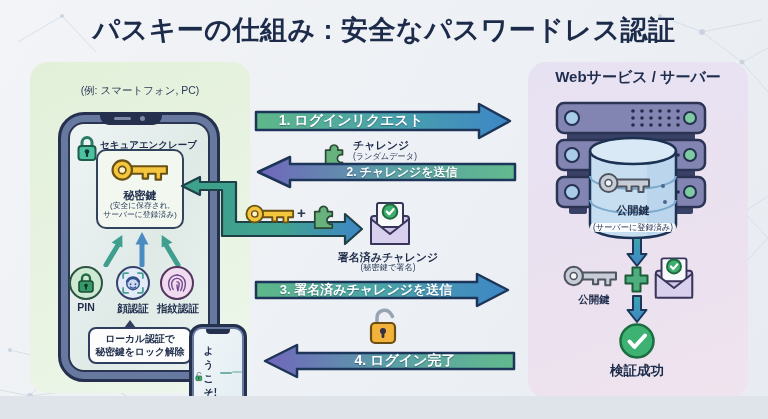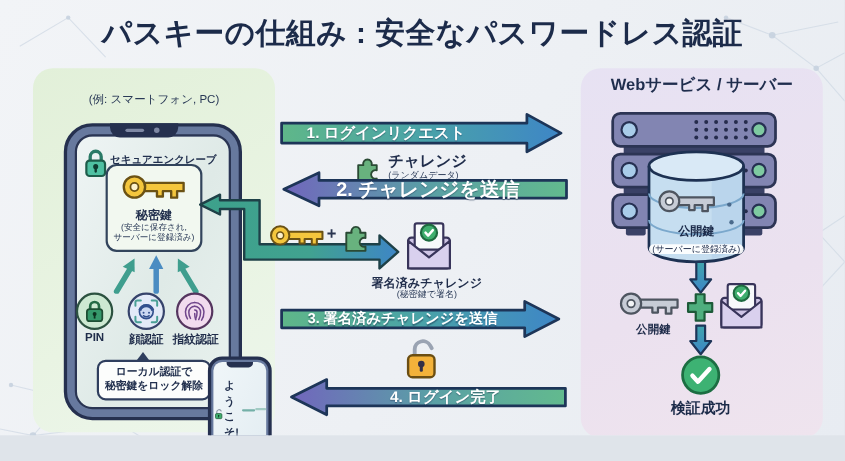--- a/index.html
+++ b/index.html
@@ -43,21 +43,21 @@
   .sphone{left:189px;top:324px;width:58px;height:93px;background:#67799e;border:3px solid #25304f;border-radius:13px;}
   .sscreen{left:194px;top:329px;width:48px;height:83px;border-radius:8px;background:linear-gradient(115deg,#f0f6f9,#e3edf2);
      display:flex;flex-direction:row;align-items:center;}
   .snotch{left:206px;top:329px;width:24px;height:5px;background:#25304f;border-radius:0 0 4px 4px;}
   .welcome{font-size:10px;font-weight:bold;color:#22304e;margin-top:2px;}
   .uline1{width:34px;height:2.5px;background:#74b0a8;border-radius:2px;margin-top:5px;}
   .uline2{width:26px;height:2.5px;background:#a2cbc4;border-radius:2px;margin-top:3px;}
   
   .flowlabel{color:#ffffff;font-weight:bold;text-shadow:0 1px 1px rgba(20,40,70,.45);
      display:flex;align-items:center;justify-content:center;}
-  .challenge-label{font-size:14px;font-weight:bold;color:#1f2c4a;line-height:1.1;}
+  .challenge-label{font-size:11px;font-weight:bold;color:#1f2c4a;line-height:1.1;font-family:Liberation Serif, serif;}
   .challenge-note{font-size:8.2px;color:#2a3a57;}
   .plus-txt{font-size:15px;font-weight:bold;color:#2a3550;}
   .sig-label{font-size:11px;font-weight:bold;color:#1f2c4a;}
   .sig-note{font-size:8.2px;color:#2a3a57;}
   
   .pk-label{font-size:11px;font-weight:bold;color:#1c2b4a;}
   .pk-note span{background:rgba(255,255,255,.92);border-radius:5px;padding:0 3px;font-size:8.2px;color:#22304e;}
   .pk2-label{font-size:10.5px;font-weight:bold;color:#1f2c4a;}
   .success-label{font-size:13.5px;font-weight:bold;color:#1c2b4a;}
 </style>
@@ -222,21 +222,21 @@
     <path d="M4,14 h5 a4.2,4.2 0 1 1 8,0 h5 v5 a4.2,4.2 0 1 0 0,8 v4 h-18 z" fill="#68b27e" stroke="#2a4a34" stroke-width="1.8" stroke-linejoin="round"></path>
   </svg>
   <div class="abs" style="left:353px;top:139px;width:110px">
     <div class="challenge-label">チャレンジ</div>
     <div class="challenge-note">(ランダムデータ)</div>
   </div>
 
   <svg class="abs" style="left:250px;top:154px" width="268" height="36" viewBox="0 0 268 36">
     <path d="M265,10 H40 V3 L8,18 L40,33 V26 H265 Z" fill="url(#gradLeft)" stroke="#1d3558" stroke-width="2.5" stroke-linejoin="round"></path>
   </svg>
-  <div class="abs flowlabel" style="left:276px;top:154px;width:226px;height:36px;font-size:18px">2. チャレンジを送信</div>
+  <div class="abs flowlabel" style="left:289px;top:154px;width:226px;height:36px;font-size:12px">2. チャレンジを送信</div>
 
   <svg class="abs" style="left:172px;top:168px" width="196" height="80" viewBox="0 0 196 80">
     <path d="M10,18 L28,9 L28,14 L64,14 L64,54 L173,54 L173,46 L190,61 L173,76 L173,68 L50,68 L50,22 L28,22 L28,27 Z" fill="url(#gradElbow)" stroke="#1e4148" stroke-width="2.2" stroke-linejoin="round"></path>
   </svg>
 
   <svg class="abs" style="left:245px;top:201px" width="50" height="26" viewBox="0 0 54 26">
     <path d="M19,9.5 H52 V16.5 H46.5 V22 H41.5 V16.5 H34.5 V21 H29.5 V16.5 H19 Z" fill="#f4c63d" stroke="#6b5214" stroke-width="2" stroke-linejoin="round"></path>
     <circle cx="10.5" cy="13" r="9" fill="#f4c63d" stroke="#6b5214" stroke-width="2"></circle>
     <circle cx="10.5" cy="13" r="3.4" fill="#fdf2cd" stroke="#6b5214" stroke-width="1.5"></circle>
   </svg>

